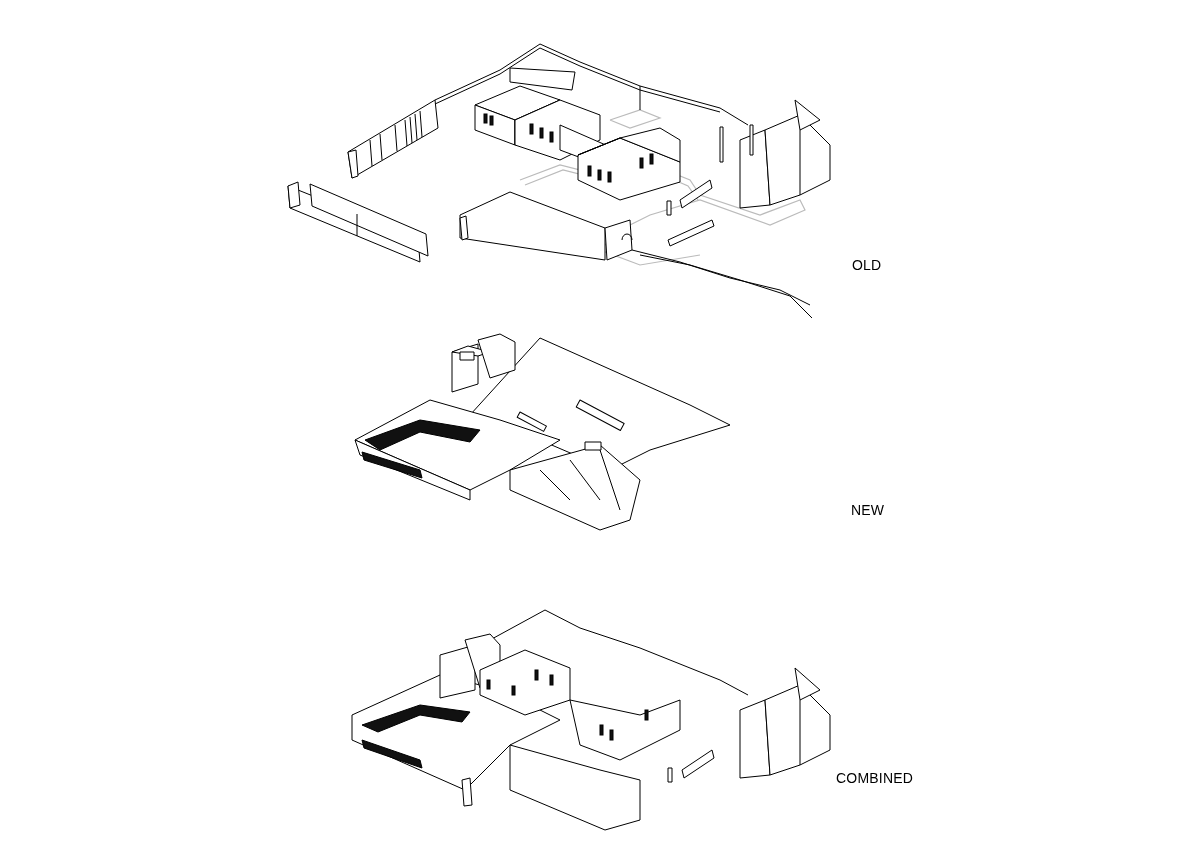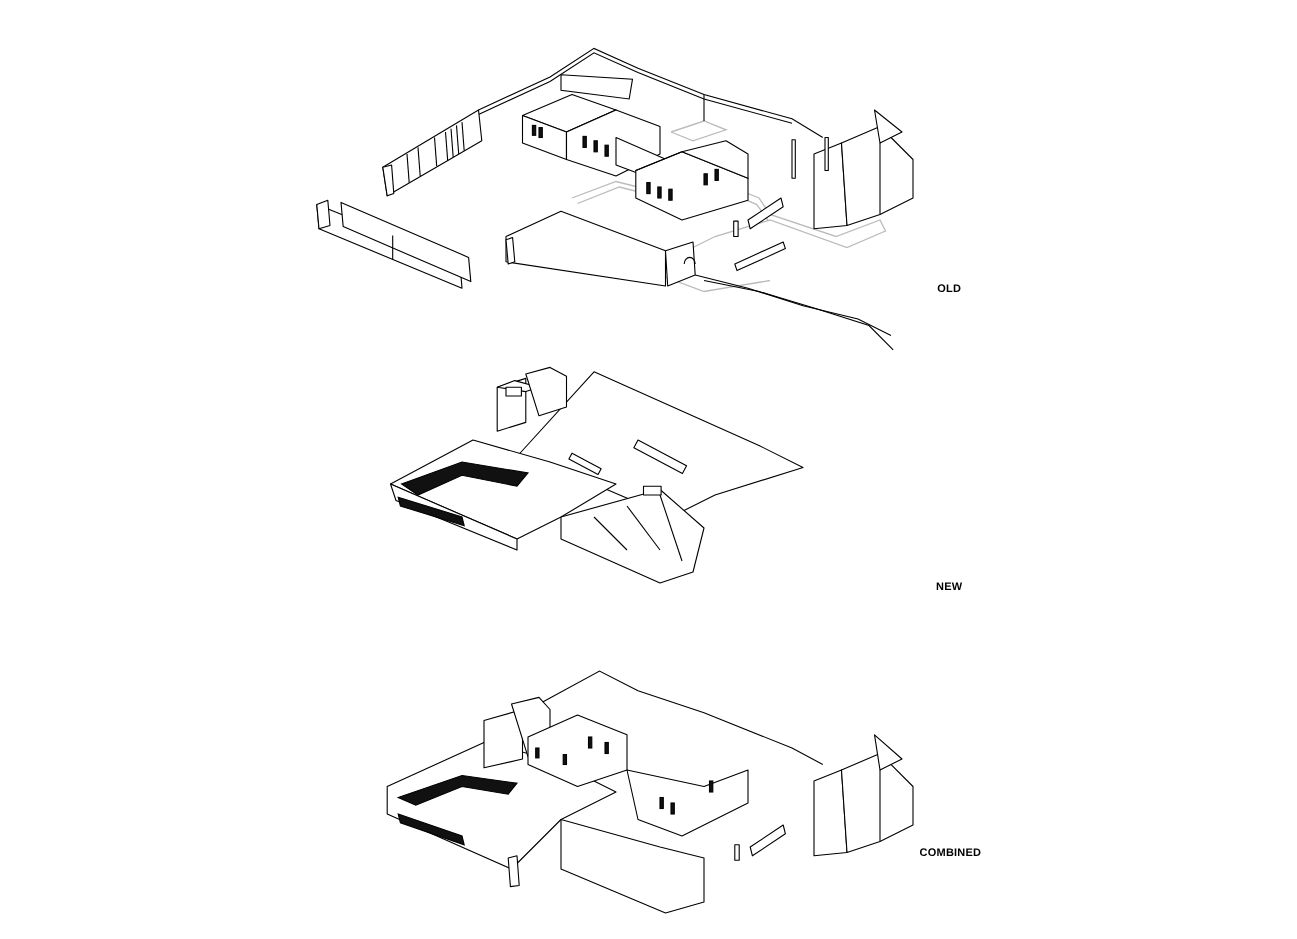--- a/index.html
+++ b/index.html
@@ -2,21 +2,21 @@
 <html><head>
 <meta charset="utf-8">
 <style>
   html, body { margin:0; padding:0; background:#ffffff; }
   body { width:1179px; height:854px; position:relative; overflow:hidden; font-family:"Liberation Sans", sans-serif; }
   svg.drawing { position:absolute; left:0; top:0; }
   .ln { fill:#fff; stroke:#000; stroke-width:1; stroke-linejoin:round; }
   .nf { fill:none; stroke:#000; stroke-width:1; }
   .gr { fill:none; stroke:#bbb; stroke-width:1.2; }
   .blk { fill:#111; stroke:#000; stroke-width:1; }
-  .label { position:absolute; font-size:10px; color:#000; letter-spacing:0.2px;font-weight:bold; }
+  .label { position:absolute; font-size:14px; color:#000; letter-spacing:0.2px; }
 </style>
 </head>
 <body>
 
 <svg class="drawing" width="1179" height="854" viewBox="0 0 1179 854">
 
   <g>
 
     <g class="gr">
       <polyline points="520,180 560,165 600,175 640,160 690,180 700,195 760,215 800,200 805,210 770,225 700,200 650,215 620,230 600,250 640,265 700,255"></polyline>
@@ -133,14 +133,14 @@
     <polygon class="ln" points="668,768 672,768 672,782 668,782"></polygon>
     <polygon class="ln" points="682,770 712,750 714,758 684,778"></polygon>
     <polygon class="ln" points="740,710 765,700 770,775 740,778"></polygon>
     <polygon class="ln" points="765,700 800,685 830,715 830,750 800,765 770,775"></polygon>
     <polygon class="ln" points="795,668 820,690 800,700"></polygon>
     <line class="nf" x1="800" y1="700" x2="800" y2="765"></line>
   </g>
 </svg>
 
 <div class="label" style="left:852px; top:257px;">OLD</div>
-<div class="label" style="left:851px; top:528px;">NEW</div>
+<div class="label" style="left:851px; top:502px;">NEW</div>
 <div class="label" style="left:836px; top:770px;">COMBINED</div>
 
 </body></html>

